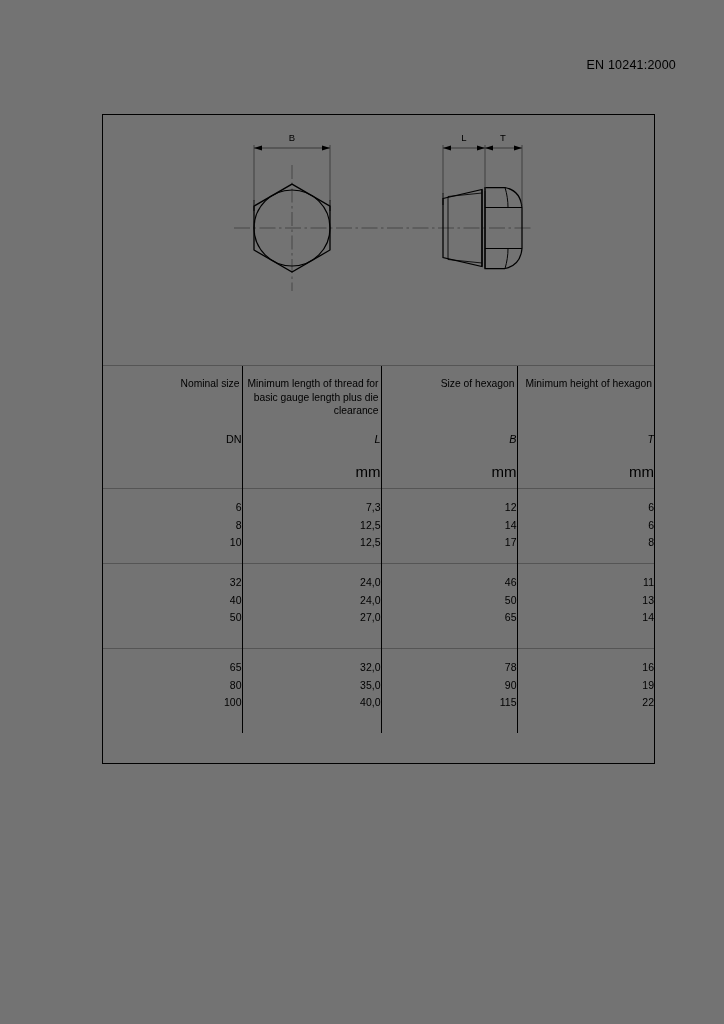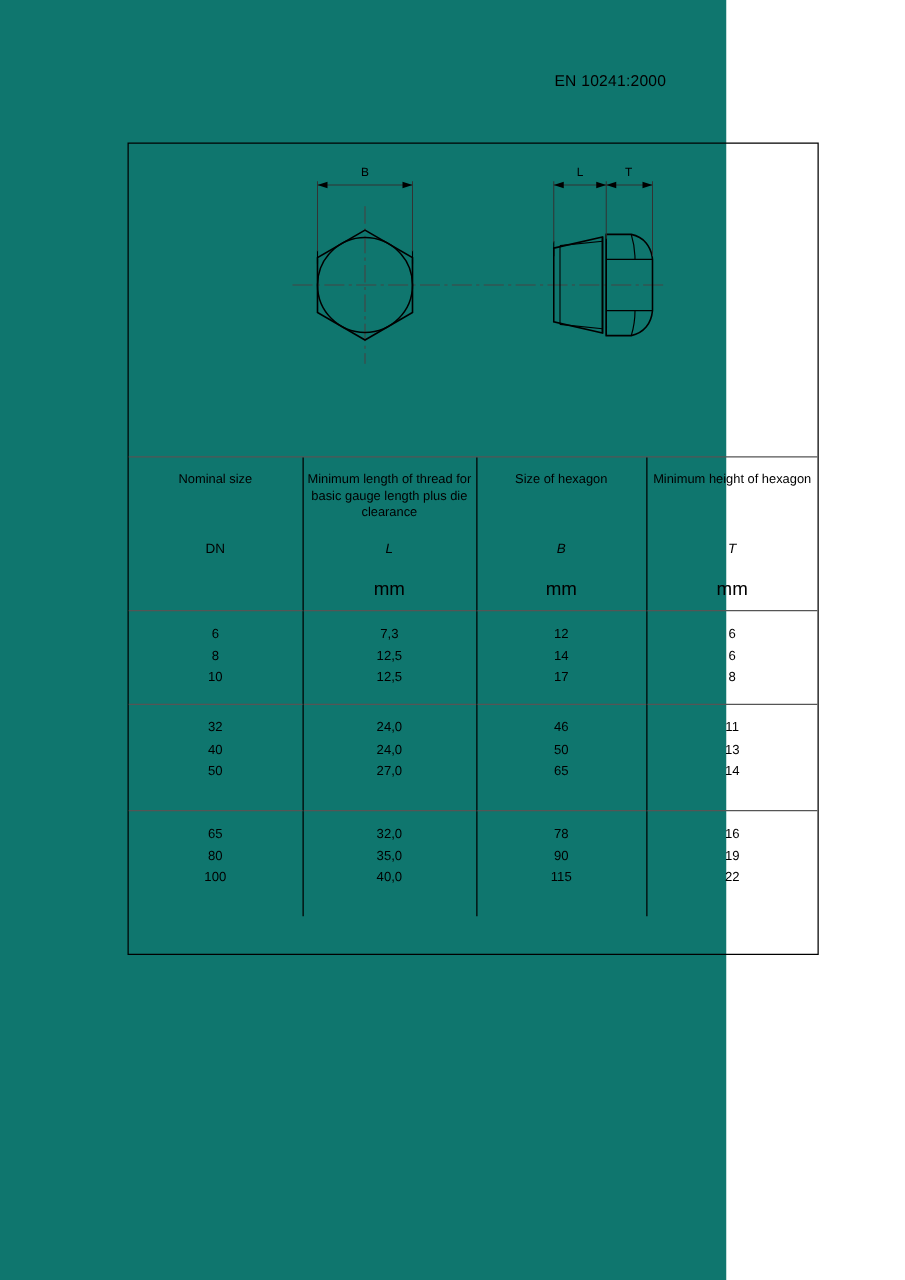--- a/index.html
+++ b/index.html
@@ -11,23 +11,23 @@
     width: 724px;
     height: 1024px;
     position: relative;
     font-family: "Liberation Sans", sans-serif;
     color: #000000;
     overflow: hidden;
   }
   .page {
     position: absolute;
     left: 0; top: 0;
-    width: 581px;
+    width: 724px;
     height: 1024px;
-    background: #0f766e;
+    background: #737373;
   }
   
   .doc-header {
     position: absolute;
     right: 48px;
     top: 58px;
     font-size: 12.5px;
     letter-spacing: 0.2px;
     white-space: nowrap;
   }
@@ -74,21 +74,21 @@
     position: absolute;
     left: 0;
     top: 251px;
     width: 551px;
     border-collapse: collapse;
     table-layout: fixed;
   }
   .tbl td {
     border-left: 1.1px solid #000;
     vertical-align: top;
-    text-align: center;
+    text-align: right;
     font-size: 10.5px;
     padding: 0;
   }
   .tbl td.c0 { border-left: none; }
   .tbl tr.grp > td {
     border-top: 1.5px solid #555;
   }
   .col0 { width: 139px; }
   .col1 { width: 139px; }
   .col2 { width: 136px; }

